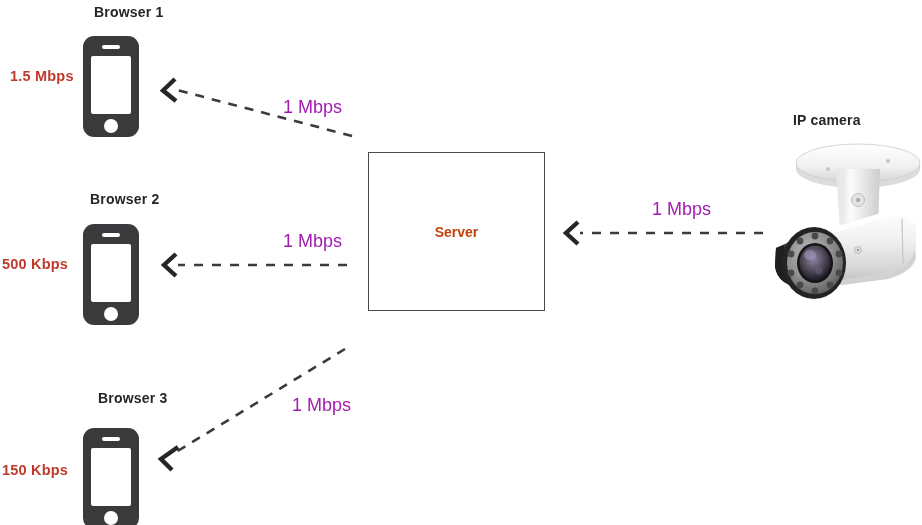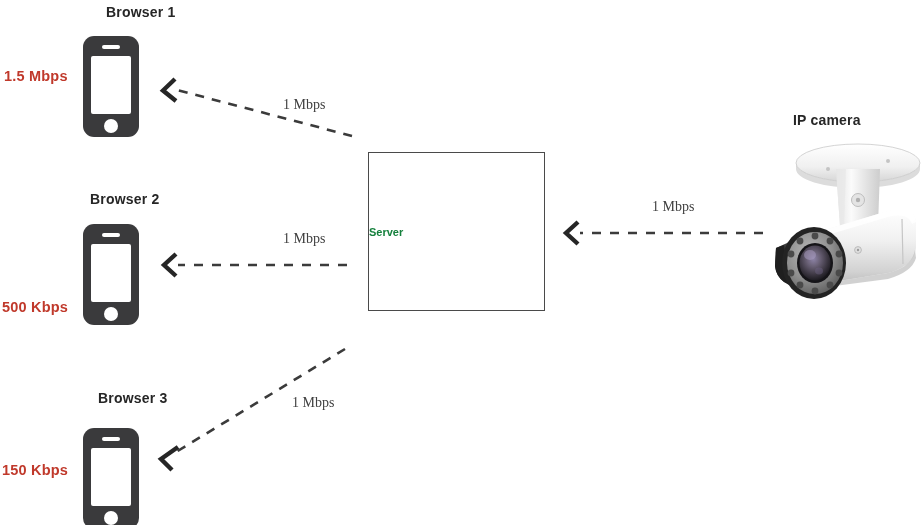--- a/index.html
+++ b/index.html
@@ -30,43 +30,43 @@
   }
   .rate-label {
     font-family: "Liberation Sans", sans-serif;
     font-size: 14.5px;
     font-weight: bold;
     color: #c0392b;
     white-space: nowrap;
     letter-spacing: 0.2px;
   }
   .link-label {
-    font-family: Liberation Serif, serif;
-    font-size: 14px;
+    font-family: Liberation Sans, sans-serif;
+    font-size: 18px;
     font-weight: normal;
-    color: #404040;
+    color: #a21caf;
     white-space: nowrap;
   }
 
   
   .server-box {
     background: #ffffff;
     border: 1px solid #4a4a4a;
     box-sizing: border-box;
   }
   .server-box .server-text {
     position: absolute;
     left: 0; right: 0;
     top: 50%;
     transform: translateY(-50%);
-    text-align: left;
-    font-family: "Liberation Sans", sans-serif;
-    font-size: 11px;
+    text-align: center;
+    font-family: "Liberation Sans", sans-serif;
+    font-size: 14px;
     font-weight: bold;
-    color: #15803d;
+    color: #c2410c;
   }
 
   
   .phone {
     box-sizing: border-box;
     background: #3a3a3c;
     border-radius: 11px;
   }
   .phone .screen {
     position: absolute;
@@ -117,35 +117,35 @@
       <line x1="345" y1="349" x2="176" y2="452" stroke="#3b3b3b" stroke-width="2.6" stroke-dasharray="9 8" stroke-linecap="butt"></line>
       <polyline points="178,447 161,459 172,470" fill="none" stroke="#262626" stroke-width="4.4" stroke-linejoin="miter" stroke-linecap="butt"></polyline>
     </g>
 
     <g>
       <line x1="763" y1="233" x2="580" y2="233" stroke="#3b3b3b" stroke-width="2.6" stroke-dasharray="9 9" stroke-linecap="butt"></line>
       <polyline points="578,222 566,233 578,244" fill="none" stroke="#262626" stroke-width="4.4" stroke-linejoin="miter" stroke-linecap="butt"></polyline>
     </g>
   </svg>
 
-  <div class="abs node-label" style="left:86px; top:4px;padding-left:20px;">Browser 1</div>
-
-  <div class="abs rate-label" style="left:4px; top:68px;">1.5 Mbps</div>
+  <div class="abs node-label" style="left:74px; top:4px;padding-left:20px;">Browser 1</div>
+
+  <div class="abs rate-label" style="left:10px; top:68px;">1.5 Mbps</div>
 
   <div class="abs phone" style="left:83px; top:36px; width:56px; height:101px;">
     <div class="speaker" style="left:19px; top:9px; width:18px; height:4px;"></div>
     <div class="screen" style="left:8px; top:20px; width:40px; height:58px;"></div>
     <div class="home" style="left:21px; top:83px; width:14px; height:14px;"></div>
   </div>
 
   <div class="abs link-label" style="left:283px; top:97px;">1 Mbps</div>
 
   <div class="abs node-label" style="left:74px; top:191px;padding-left:16px;">Browser 2</div>
 
-  <div class="abs rate-label" style="left:2px; top:256px;margin-top:43px;">500 Kbps</div>
+  <div class="abs rate-label" style="left:2px; top:256px;">500 Kbps</div>
 
   <div class="abs phone" style="left:83px; top:224px; width:56px; height:101px;">
     <div class="speaker" style="left:19px; top:9px; width:18px; height:4px;"></div>
     <div class="screen" style="left:8px; top:20px; width:40px; height:58px;"></div>
     <div class="home" style="left:21px; top:83px; width:14px; height:14px;"></div>
   </div>
 
   <div class="abs link-label" style="left:283px; top:231px;">1 Mbps</div>
 
   <div class="abs node-label" style="left:74px; top:390px;padding-left:24px;">Browser 3</div>

